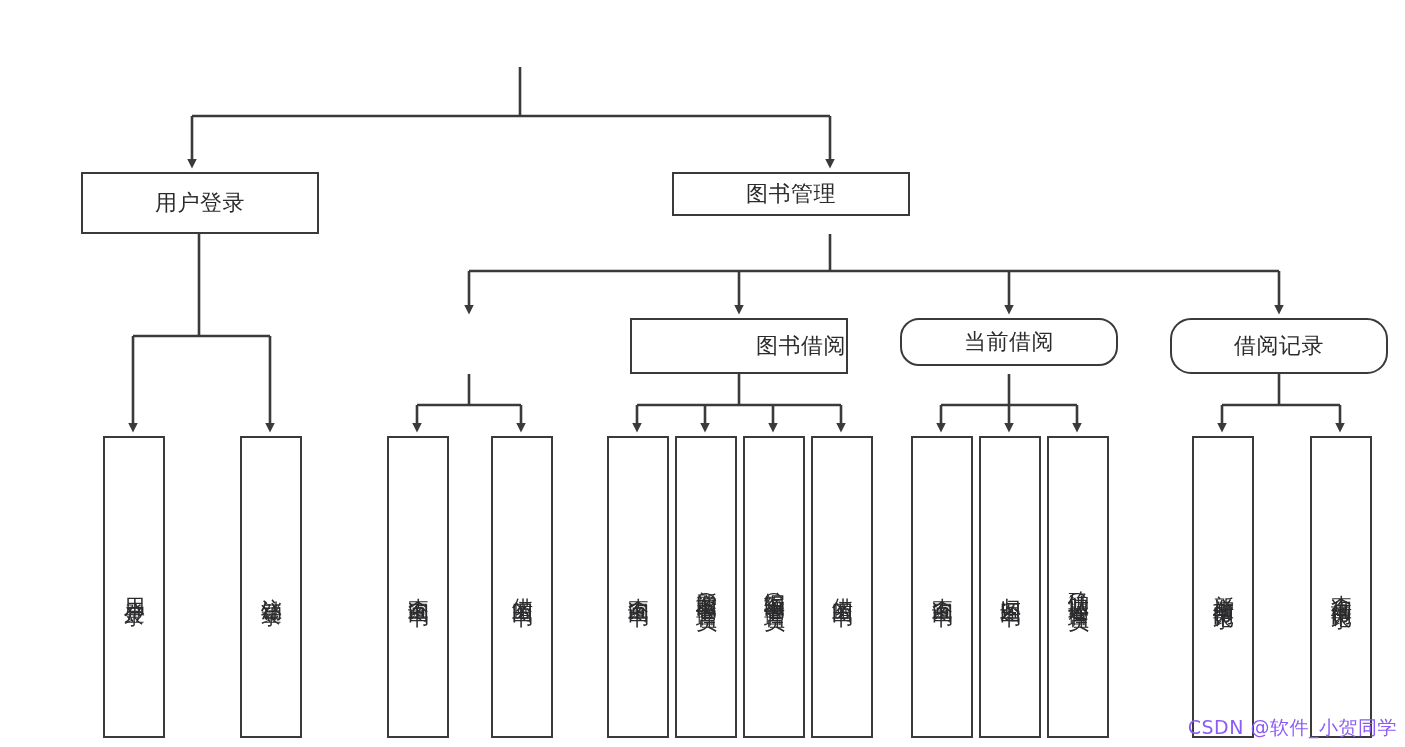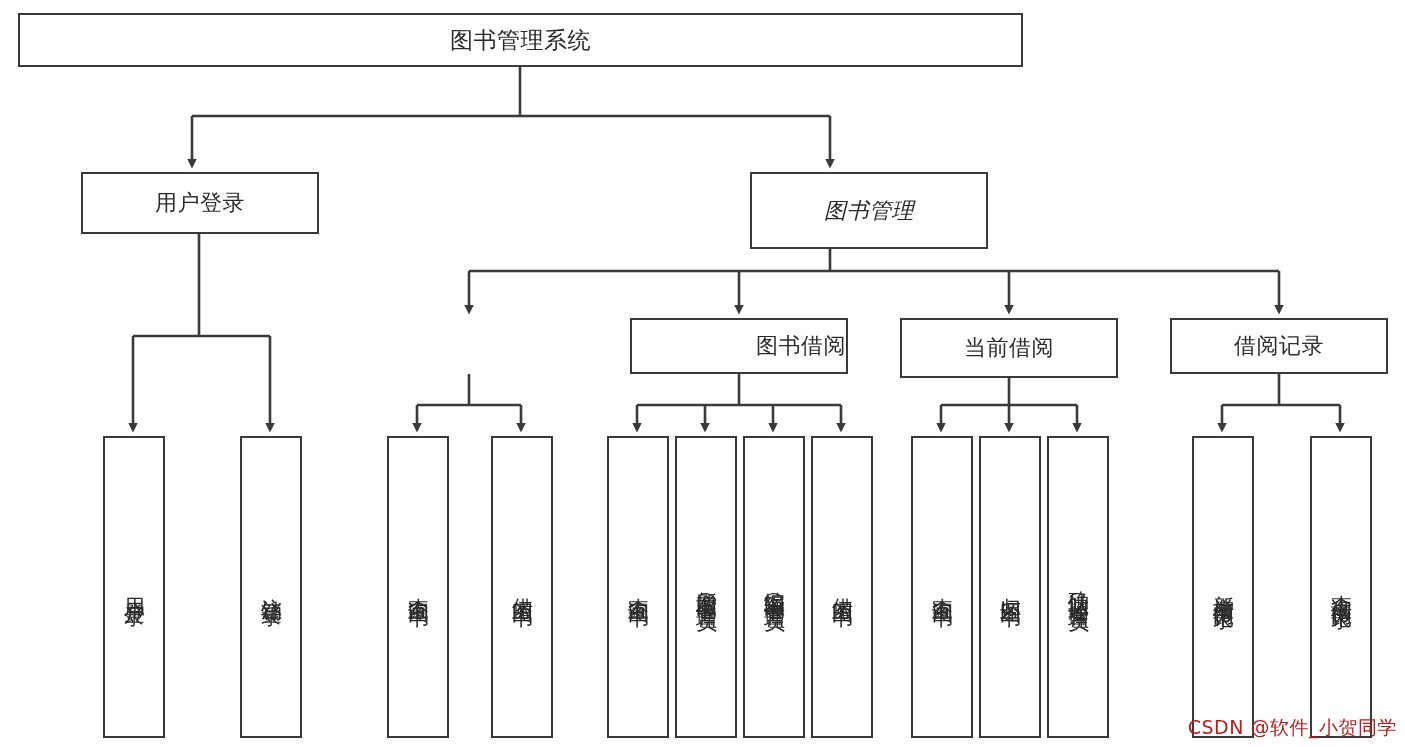--- a/index.html
+++ b/index.html
@@ -47,21 +47,21 @@
     font-size:21px;
     letter-spacing:3px;
     line-height:1;
     text-align:center;
   }
 
   #watermark{
     position:absolute;
     right:8px;bottom:6px;
     font-size:19px;
-    color:#b91c1c;
+    color:#8b5cf6;
     letter-spacing:.5px;
     z-index:5;
     white-space:nowrap;
     font-family:"DejaVu Sans","Liberation Sans",sans-serif;
   }
 </style>
 </head>
 <body>
 
 <div id="canvas">
@@ -110,38 +110,35 @@
       <path d="M1009,405 L1009,424" marker-end="url(#arrow)"></path>
       <path d="M1077,405 L1077,424" marker-end="url(#arrow)"></path>
 
       <path d="M1279,374 L1279,405"></path>
       <path d="M1222,405 L1340,405"></path>
       <path d="M1222,405 L1222,424" marker-end="url(#arrow)"></path>
       <path d="M1340,405 L1340,424" marker-end="url(#arrow)"></path>
     </g>
   </svg>
 
-  <div class="node h root" style="left:18px;top:13px;width:1005px;height:54px;">
-    <span class="lbl">图书管理系统</span>
-  </div>
 
   <div class="node h" style="left:81px;top:172px;width:238px;height:62px;">
     <span class="lbl">用户登录</span>
   </div>
-  <div class="node h" style="left:750px;top:172px;width:238px;height:77px;font-style:italic;">
+  <div class="node h" style="left:672px;top:172px;width:238px;height:44px;">
     <span class="lbl">图书管理</span>
   </div>
 
   <div class="node h" style="left:630px;top:318px;width:218px;height:56px;justify-content:flex-end;">
     <span class="lbl">图书借阅</span>
   </div>
-  <div class="node h" style="left:900px;top:318px;width:218px;height:60px;">
+  <div class="node h" style="left:900px;top:318px;width:218px;height:48px;border-radius:19px;">
     <span class="lbl">当前借阅</span>
   </div>
-  <div class="node h" style="left:1170px;top:318px;width:218px;height:56px;">
+  <div class="node h" style="left:1170px;top:318px;width:218px;height:56px;border-radius:21px;">
     <span class="lbl">借阅记录</span>
   </div>
 
   <div class="node v" style="left:103px;top:436px;width:62px;height:302px;">
     <span class="lbl">用户登录</span>
   </div>
   <div class="node v" style="left:240px;top:436px;width:62px;height:302px;">
     <span class="lbl">注销登录</span>
   </div>
 

